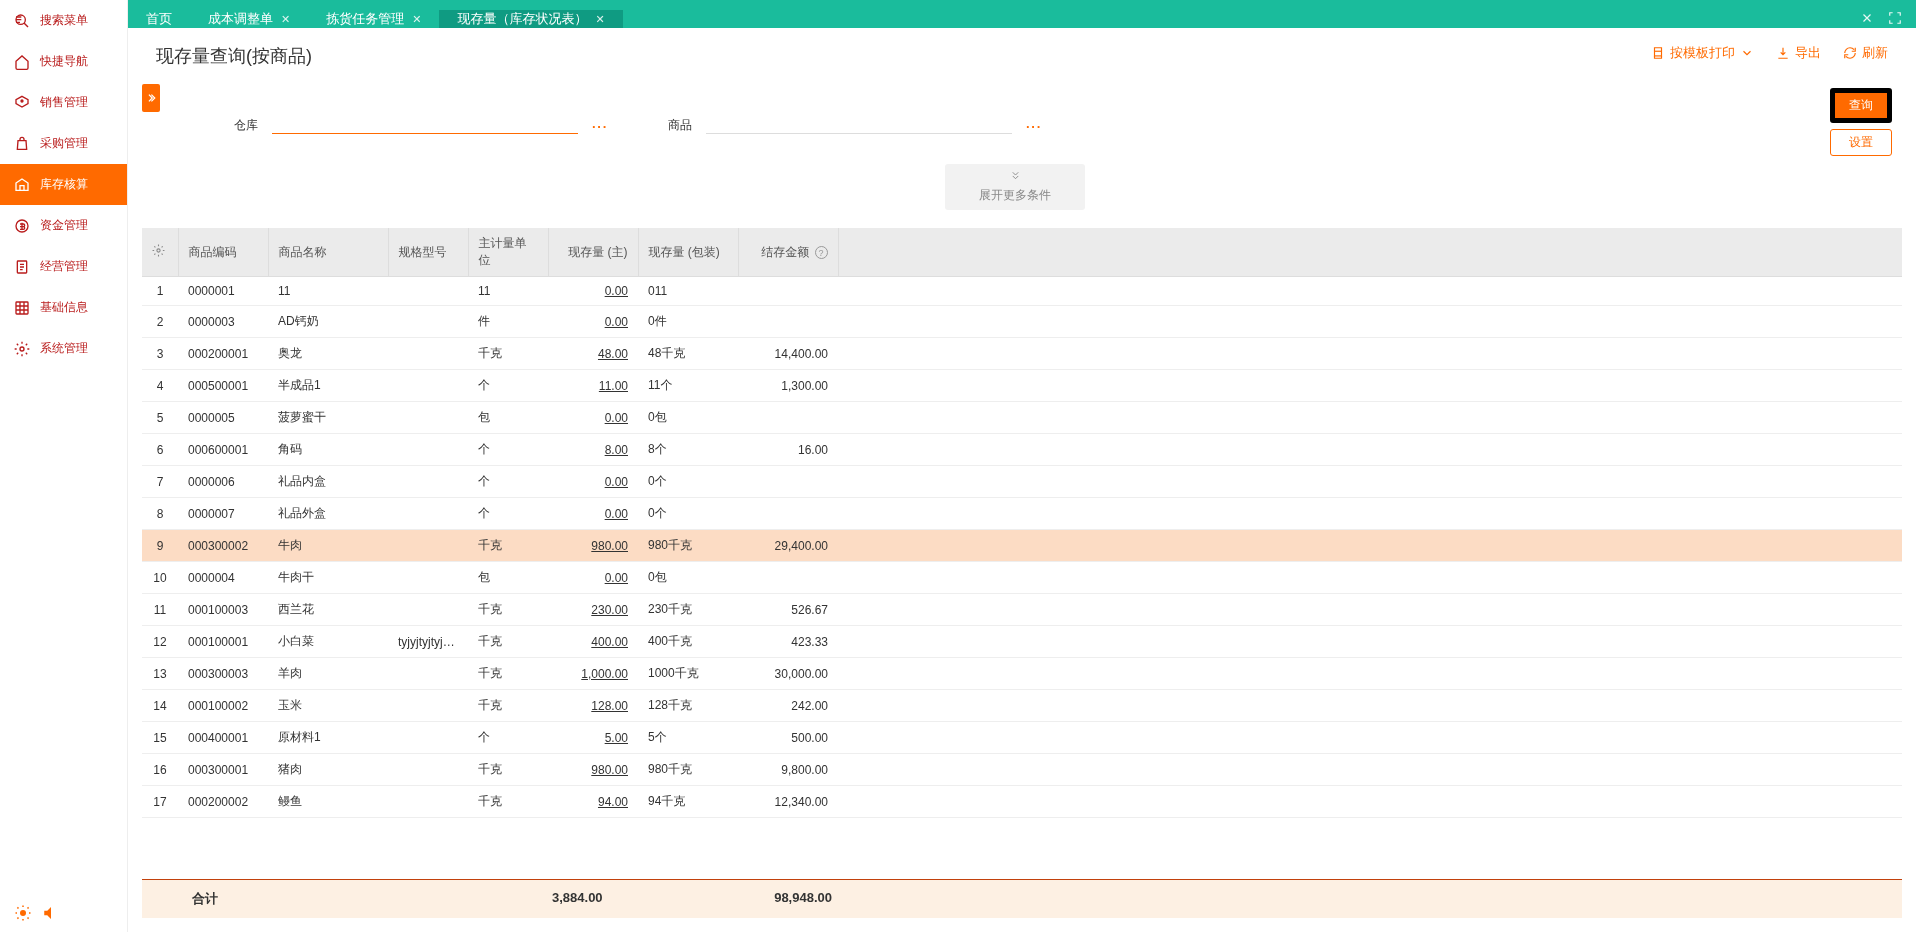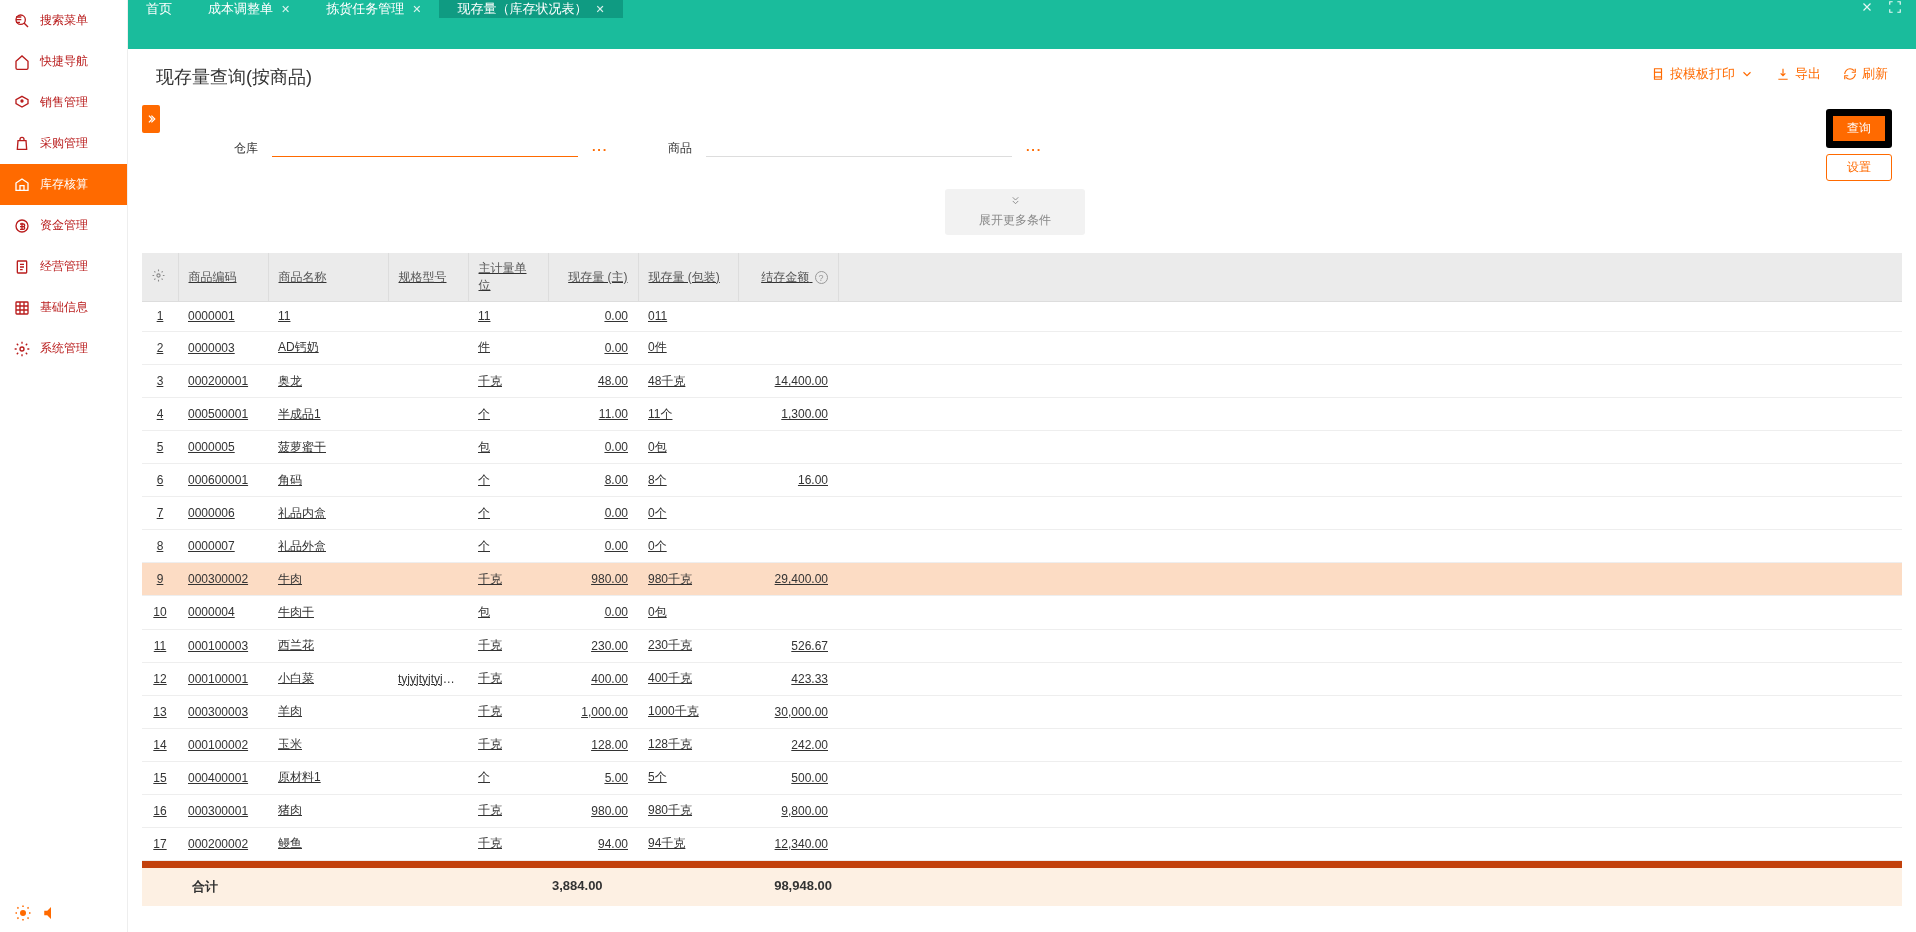--- a/index.html
+++ b/index.html
@@ -11,21 +11,21 @@
 .sb-item { display: flex; align-items: center; padding: 12px 14px; cursor: pointer; color: #b91c1c; gap: 10px; }
 .sb-item.active { background: #ff6a00; color: #fff; }
 .sb-icon { width: 16px; height: 16px; display: inline-flex; align-items: center; justify-content: center; flex-shrink: 0; }
 .sb-footer { margin-top: auto; padding: 10px 14px; display: flex; gap: 10px; }
 .sb-footer-icon { width: 18px; height: 18px; color: #ff6a00; }
 
 
 .main { flex: 1; display: flex; flex-direction: column; min-width: 0; }
 
 
-.tabs { display: flex; background: #1abc9c; color: #fff; align-items: flex-start; height: 49px; }
+.tabs { display: flex; background: #1abc9c; color: #fff; align-items: flex-end; height: 28px; }
 .tab { display: flex; align-items: center; padding: 0 18px; cursor: pointer; gap: 8px; font-size: 13px; }
 .tab.active { background: #0f9b82; }
 .tab-close { font-size: 11px; opacity: .85; cursor: pointer; }
 .tabs-spacer { flex: 1; }
 .tabs-actions { display: flex; align-items: center; padding: 0 14px; gap: 14px; }
 .tabs-action-btn { cursor: pointer; opacity: .9; }
 
 
 .toolbar { display: flex; align-items: flex-start; justify-content: space-between; padding: 16px 28px; }
 .page-title { font-size: 18px; font-weight: 500; color: #333; }
@@ -37,26 +37,26 @@
 .filter-wrap { position: relative; padding: 0 14px 0 0; }
 .filter-collapse { position: absolute; left: 14px; top: 0; width: 18px; height: 28px; background: #ff6a00; display: flex; align-items: center; justify-content: center; color: #fff; cursor: pointer; border-radius: 2px; }
 .filter-row { display: flex; align-items: center; padding: 4px 0 4px 50px; gap: 4px; }
 .filter-field { display: flex; align-items: flex-end; gap: 14px; width: 430px; }
 .filter-label { width: 80px; text-align: right; color: #333; }
 .filter-input { flex: 1; border: none; border-bottom: 1px solid #ddd; padding: 4px 2px; outline: none; background: transparent; font-size: 12px; }
 .filter-more-icon { color: #ff6a00; cursor: pointer; font-weight: bold; letter-spacing: 1px; font-size: 13px; }
 .filter-chevron { color: #ff6a00; cursor: pointer; }
 .filter-btns { display: flex; flex-direction: column; gap: 6px; margin-left: auto; padding-right: 10px; }
 .btn { padding: 4px 14px; border-radius: 3px; cursor: pointer; font-size: 12px; text-align: center; }
-.btn-primary { background: #ff6a00; color: #fff; border: 7px solid #000000; font-family: Liberation Mono, monospace; }
+.btn-primary { background: #ff6a00; color: #fff; border: 5px solid #000000; font-family: Liberation Mono, monospace; }
 .btn-outline { background: #fff; color: #ff6a00; border: 1px solid #ff6a00; }
 .expand-bar { text-align: center; padding: 6px 0; color: #888; cursor: pointer; display: flex; align-items: center; justify-content: center; gap: 6px; background: #f2f2f2; margin: 4px auto 0; width: 140px; border-radius: 3px; flex-direction: column; }
 
 
-.table-wrap { flex: 1; padding: 18px 14px 0; display: flex; flex-direction: row; min-height: 0; text-decoration: underline; }
+.table-wrap { flex: 1; padding: 18px 14px 0; display: flex; flex-direction: column; min-height: 0; }
 .tbl { width: 100%; border-collapse: collapse; table-layout: fixed; }
 .tbl th, .tbl td { padding: 7px 10px; font-size: 12px; border-bottom: 1px solid #eee; text-align: left; }
 .tbl thead th { background: #ebebeb; color: #555; font-weight: 500; border-bottom: 1px solid #ddd; position: sticky; top: 0; }
 .tbl thead th + th { border-left: 1px solid #ddd; }
 .col-idx { width: 40px; text-align: center; }
 .col-code { width: 90px; }
 .col-name { width: 120px; margin-top: 20px; }
 .col-spec { width: 80px; }
 .col-unit { width: 80px; }
 .col-qty { width: 90px; text-align: right; }
@@ -65,21 +65,21 @@
 .tbl td.col-idx, .tbl th.col-idx { text-align: center; }
 .tbl td.col-qty, .tbl th.col-qty { text-align: right; }
 .tbl td.col-amt, .tbl th.col-amt { text-align: right; }
 .tbl td.col-qty span { text-decoration: underline; cursor: pointer; }
 .tbl tbody tr.highlight { background: #fcdcc4; }
 .spec-trunc { white-space: nowrap; overflow: hidden; text-overflow: ellipsis; display: block; }
 .gear-th { width: 36px; text-align: center; }
 .help-icon { display: inline-block; width: 13px; height: 13px; border: 1px solid #999; border-radius: 50%; font-size: 9px; line-height: 12px; text-align: center; color: #999; margin-left: 2px; }
 
 
-.total-row { background: #fdf0e3; display: flex; padding: 10px 0; margin: 0 14px 26px; border-top: 7px solid #c2410c; }
+.total-row { background: #fdf0e3; display: flex; padding: 10px 0; margin: 0 14px 14px; border-top: 1px solid #c2410c; }
 .total-cell { font-weight: 600; font-size: 13px; }
 .tc-idx { width: 40px; }
 .tc-label { width: 90px; padding-left: 10px; }
 .tc-name { width: 120px; }
 .tc-spec { width: 80px; }
 .tc-unit { width: 80px; }
 .tc-qty { width: 90px; text-align: left; padding-right: 10px; }
 .tc-pqty { width: 100px; }
 .tc-amt { width: 100px; text-align: right; padding-right: 10px; }
 </style>

